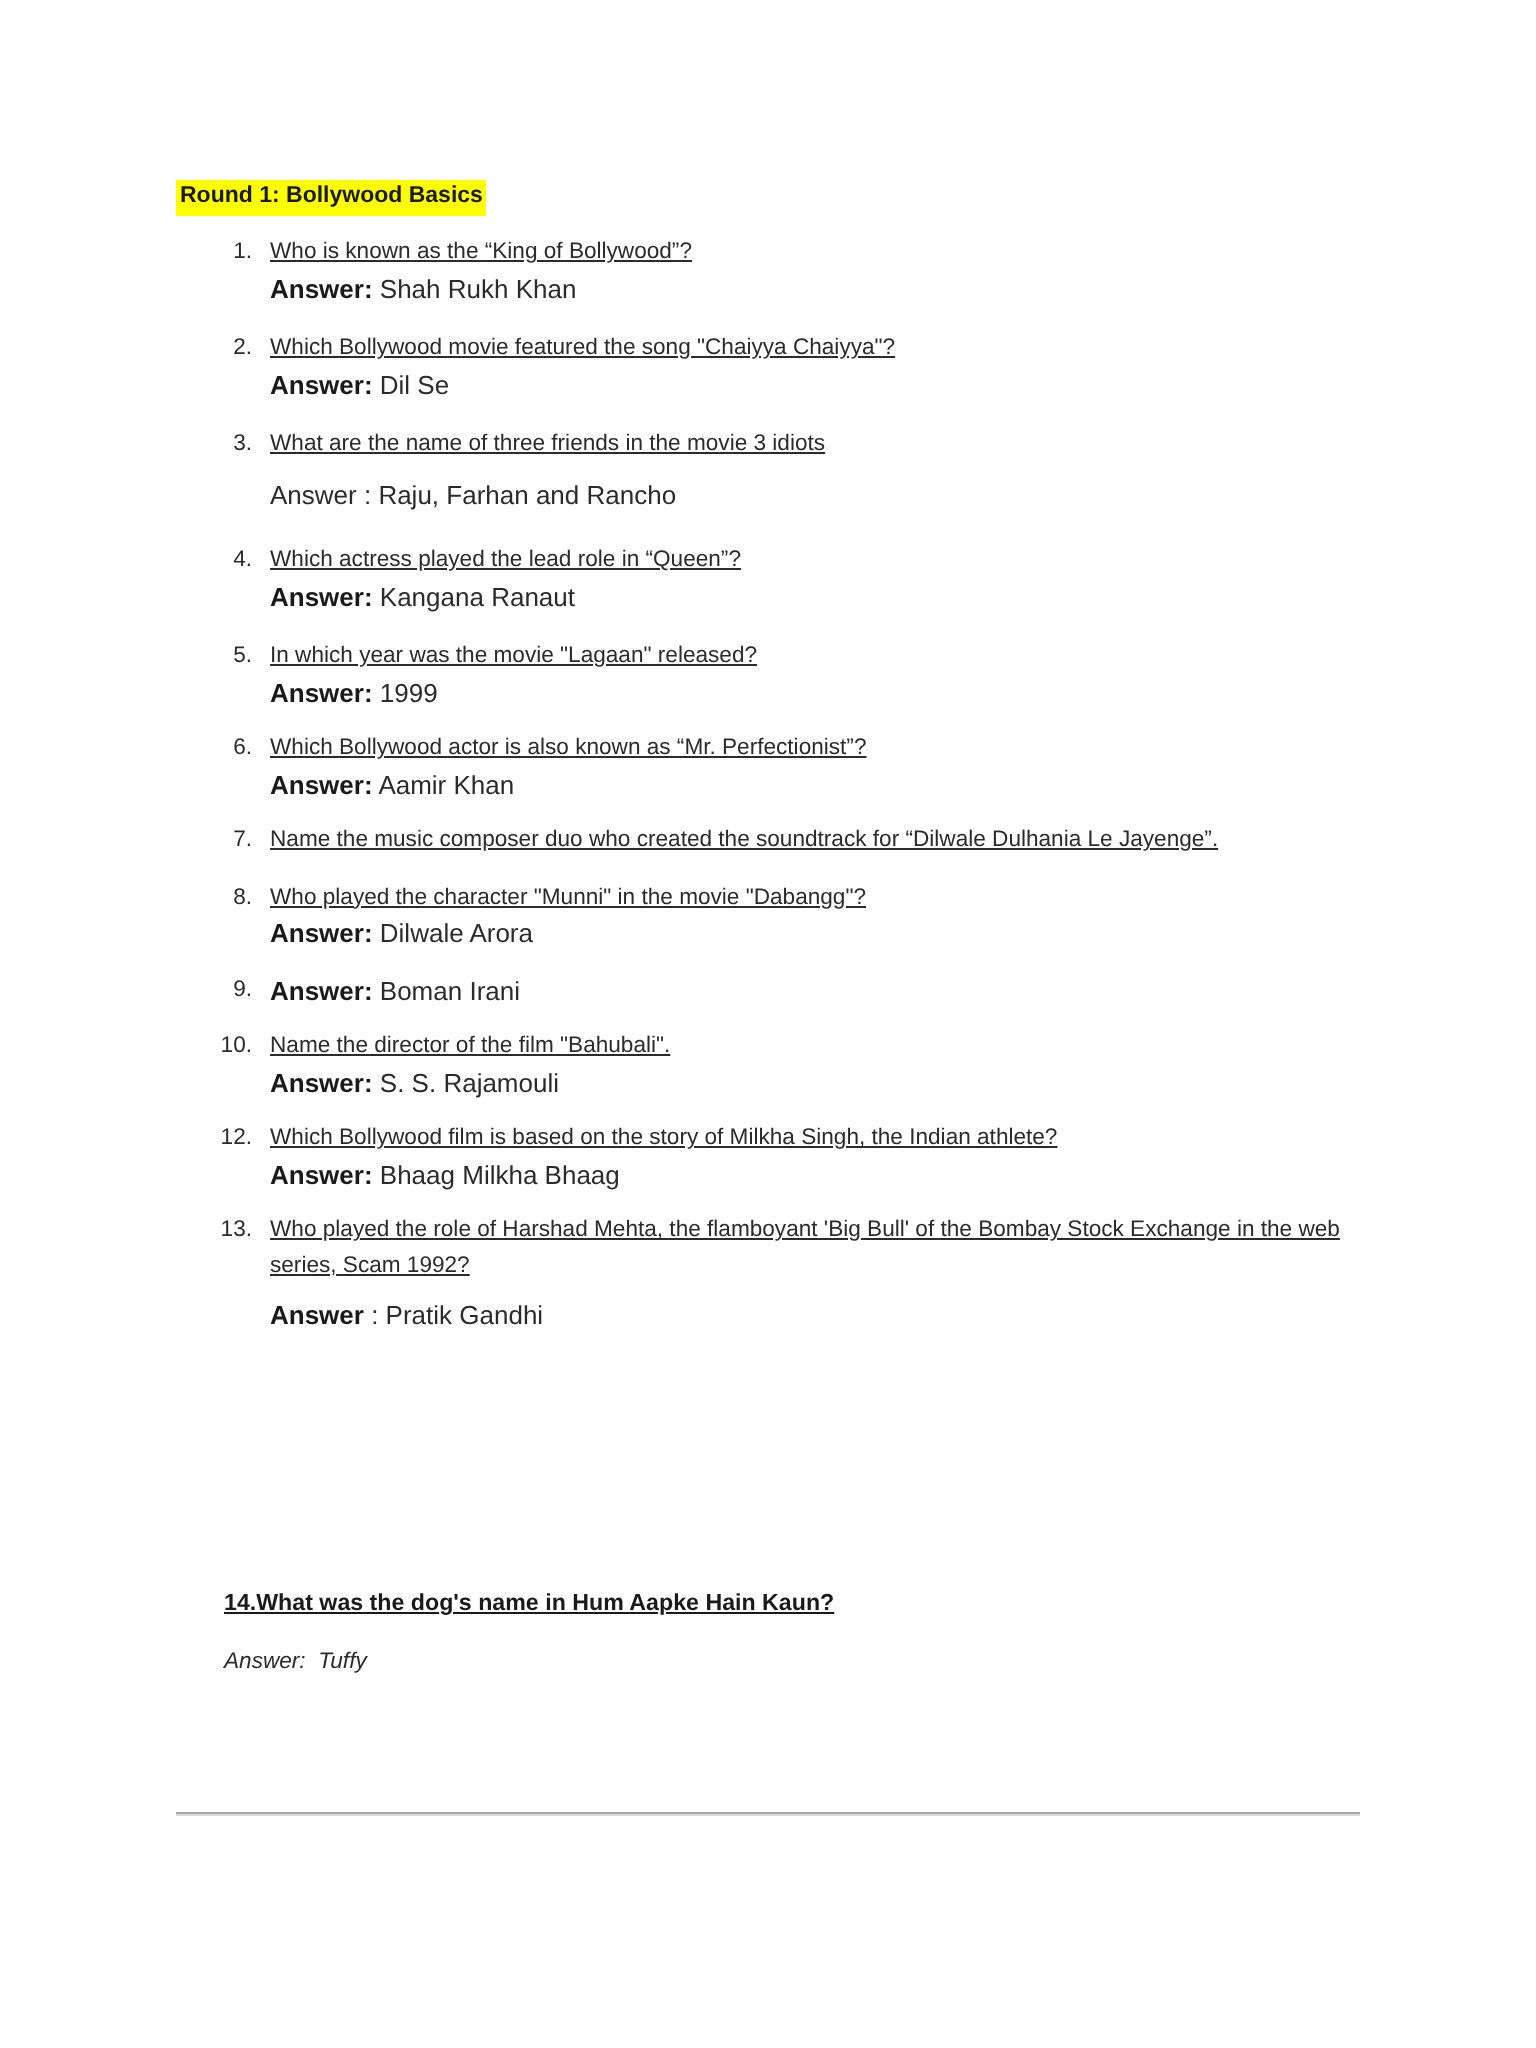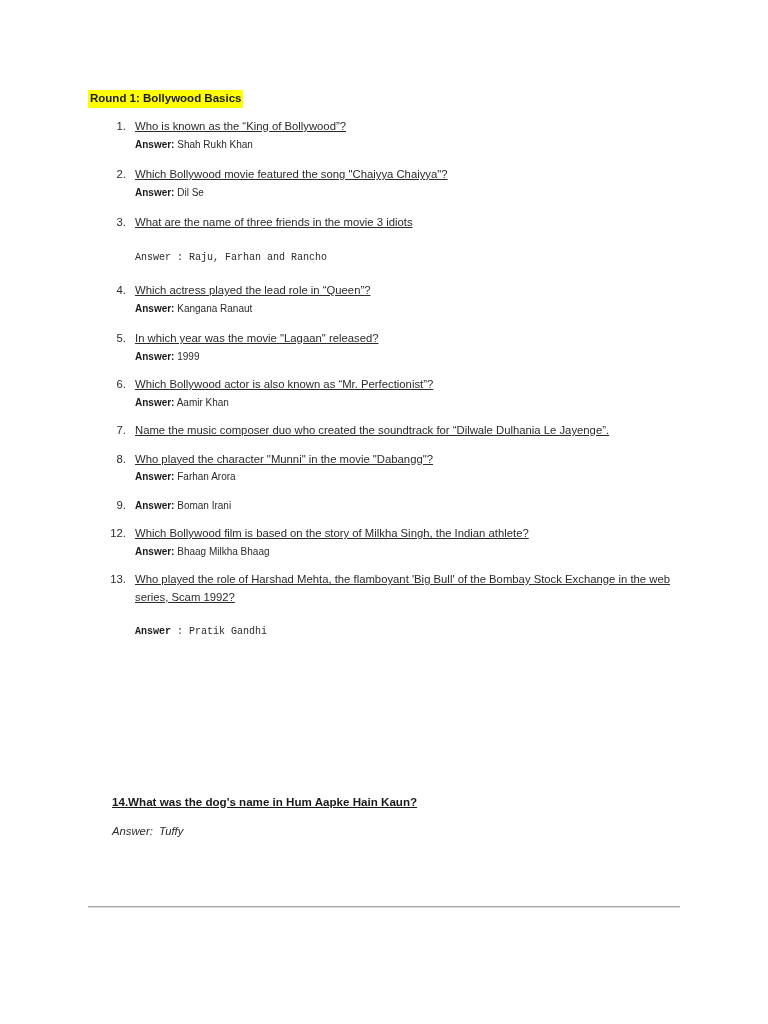--- a/index.html
+++ b/index.html
@@ -67,25 +67,25 @@
   }
 
   .qtext {
     font-size: 11.3px;
     line-height: 17.5px;
     color: #2b2b2b;
     text-decoration: underline;
   }
 
   .qanswer {
-    font-size: 10px;
-    line-height: 17.5px;
-    color: #2b2b2b;
-  }
-  .qanswer.spaced { margin-top: 17px; font-family: Liberation Mono, monospace; }
+    font-size: 13px;
+    line-height: 17.5px;
+    color: #2b2b2b;
+  }
+  .qanswer.spaced { margin-top: 7px; }
 
   .alabel {
     font-weight: bold;
     color: #1a1a1a;
   }
   .alabel-plain {
     font-weight: normal;
   }
 
   
@@ -183,31 +183,38 @@
       <div class="qnum">7.</div>
       <div class="qbody">
         <div class="qtext">Name the music composer duo who created the soundtrack for “Dilwale Dulhania Le Jayenge”.</div>
       </div>
     </div>
 
     <div class="qitem tight">
       <div class="qnum">8.</div>
       <div class="qbody">
         <div class="qtext">Who played the character "Munni" in the movie "Dabangg"?</div>
-        <div class="qanswer"><span class="alabel">Answer:</span><span> Farhan Arora</span></div>
+        <div class="qanswer"><span class="alabel">Answer:</span><span> Dilwale Arora</span></div>
       </div>
     </div>
 
     <div class="qitem tight">
       <div class="qnum">9.</div>
       <div class="qbody">
         <div class="qanswer"><span class="alabel">Answer:</span><span> Boman Irani</span></div>
       </div>
     </div>
 
+    <div class="qitem tight">
+      <div class="qnum">10.</div>
+      <div class="qbody">
+        <div class="qtext">Name the director of the film "Bahubali".</div>
+        <div class="qanswer"><span class="alabel">Answer:</span><span> S. S. Rajamouli</span></div>
+      </div>
+    </div>
 
 
     <div class="qitem tight">
       <div class="qnum">12.</div>
       <div class="qbody">
         <div class="qtext">Which Bollywood film is based on the story of Milkha Singh, the Indian athlete?</div>
         <div class="qanswer"><span class="alabel">Answer:</span><span> Bhaag Milkha Bhaag</span></div>
       </div>
     </div>
 

